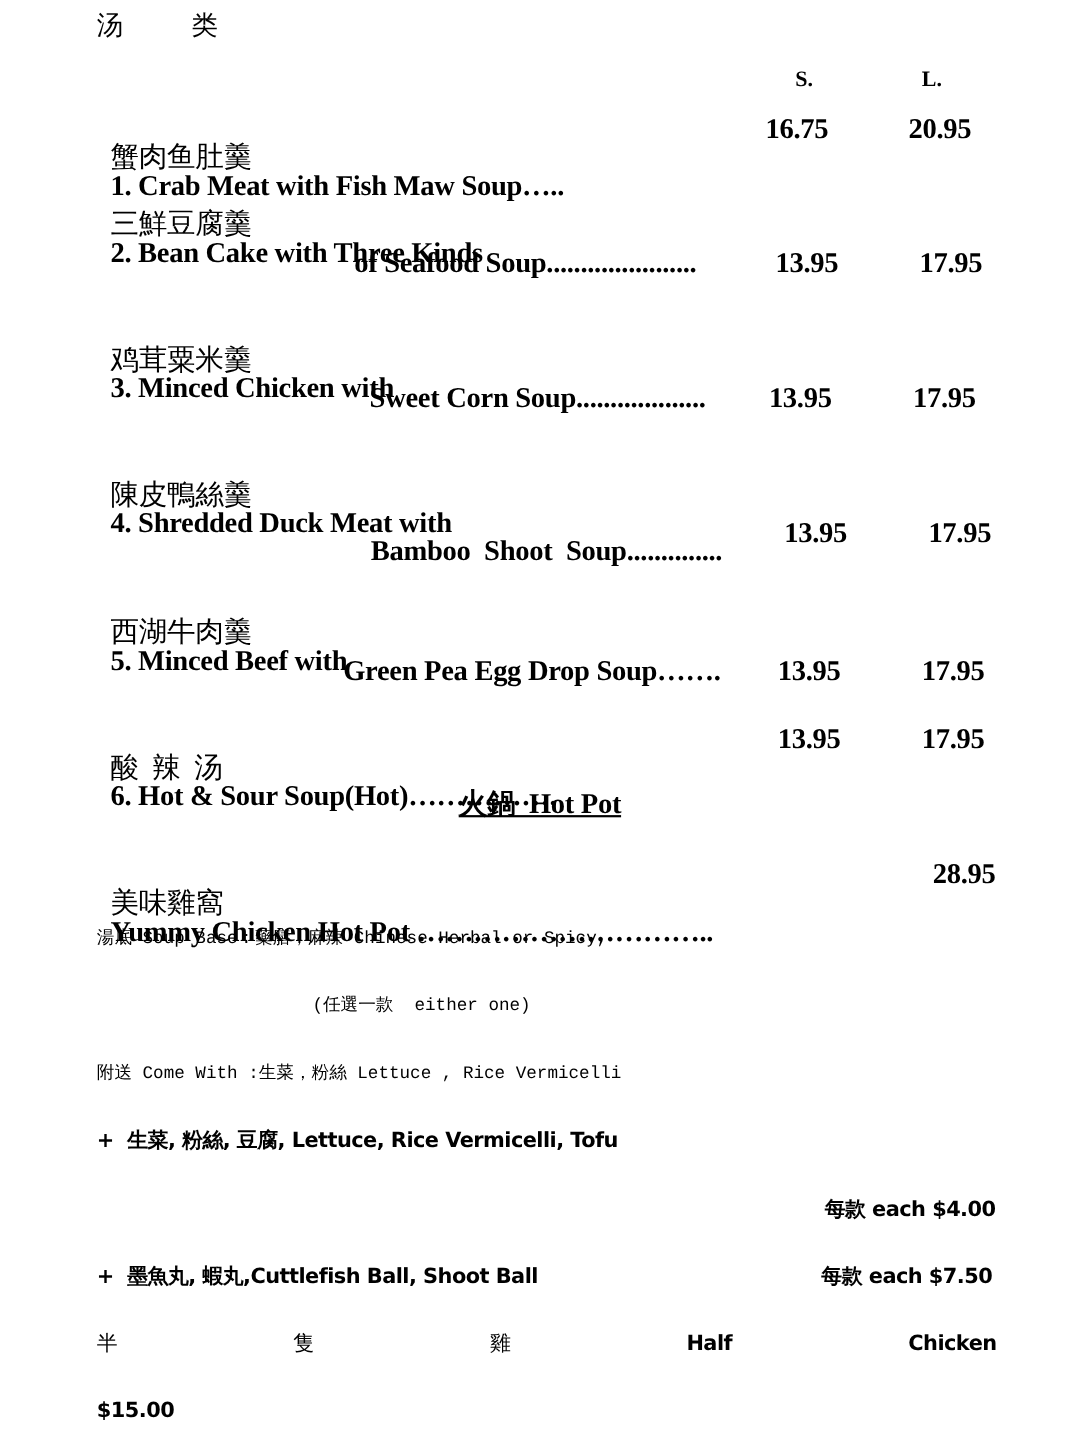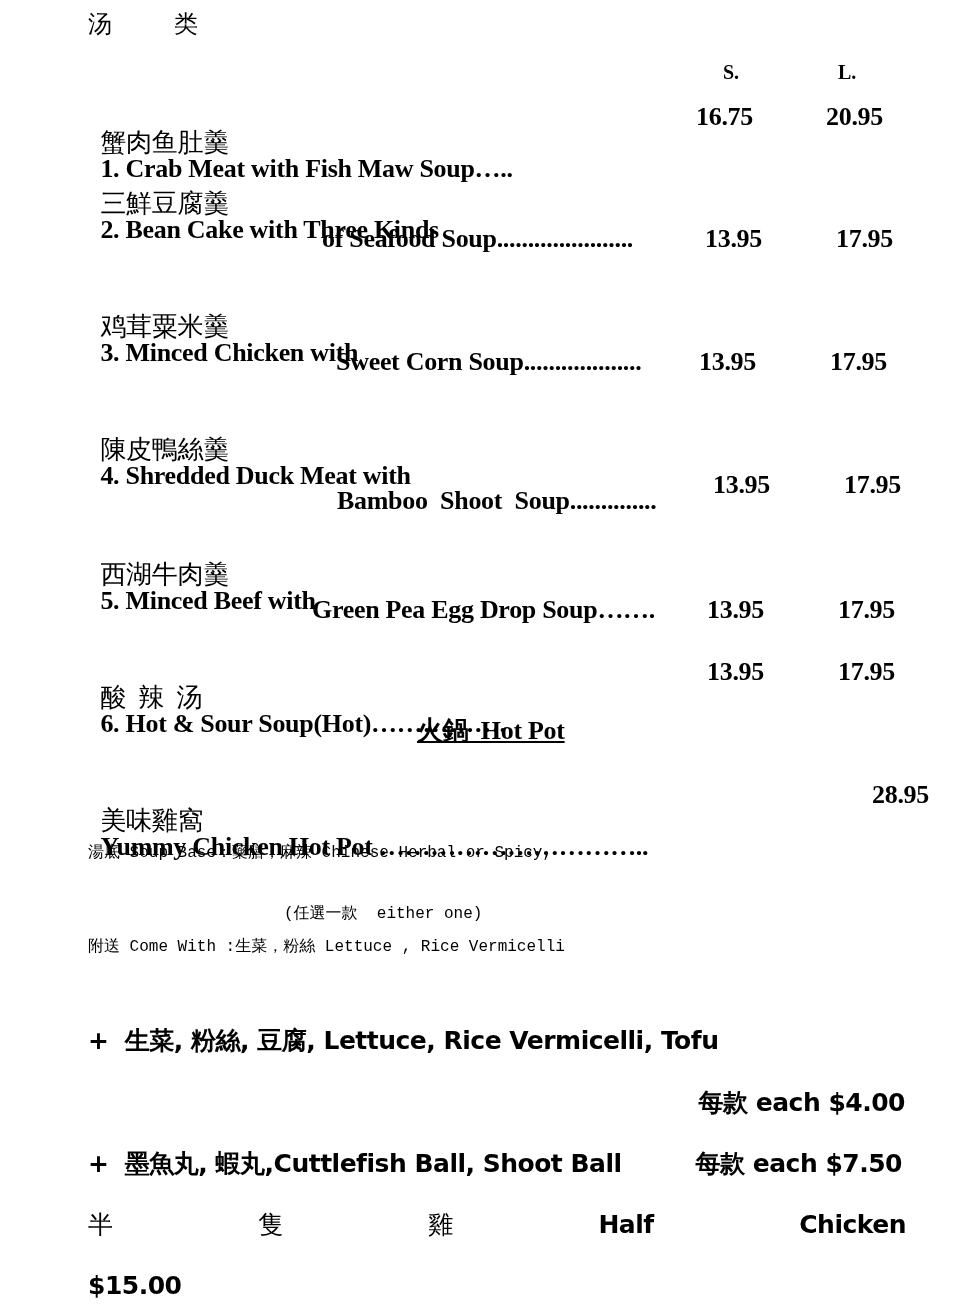--- a/index.html
+++ b/index.html
@@ -1,20 +1,20 @@
 <!DOCTYPE html>
 <html><head>
   <meta charset="utf-8">
   <style>
     html, body { margin: 0; padding: 0; background: #ffffff; }
     body { width: 980px; height: 1311px; position: relative; overflow: hidden; color: #000; }
     .ln { position: absolute; white-space: pre; line-height: 1; }
     .serif { font-family: "Liberation Serif", "DejaVu Serif", serif; font-weight: bold; font-size: 26px; letter-spacing: -0.3px; }
     .mono { font-family: "Liberation Mono", "DejaVu Sans Mono", monospace; font-size: 16px; }
-    .sans { font-family: "DejaVu Sans", "Liberation Sans", sans-serif; font-weight: bold; font-size: 25px; letter-spacing: -0.5px; }
+    .sans { font-family: "DejaVu Sans", "Liberation Sans", sans-serif; font-weight: bold; font-size: 19px; letter-spacing: -0.5px; }
     .cjk { font-weight: normal; }
     .hdr { font-family: "Liberation Serif", "DejaVu Serif", serif; font-weight: bold; font-size: 20px; }
     .title { font-family: "Liberation Serif", serif; font-size: 24px; letter-spacing: 28px; }
     .ul { text-decoration: underline; font-family: Liberation Serif, serif; }
   </style>
 </head>
 <body>
 
 <div class="ln title cjk" style="left:88px;top:12px;">汤 类</div>
 <div class="ln hdr" style="left:723px;top:62px;">S.</div>
@@ -65,25 +65,25 @@
 </div>
 <div class="ln serif" style="left:707px;top:659px;">13.95</div>
 <div class="ln serif" style="left:838px;top:659px;">17.95</div>
 
 <div class="ln serif ul" style="left:417px;top:718px;">火鍋  Hot Pot</div>
 
 <div class="ln serif" style="left:88px;top:782px;">
   <span class="cjk">美味雞窩</span>
   <span>Yummy Chicken Hot Pot …………………………..</span>
 </div>
-<div class="ln serif" style="left:872px;top:782px;">28.95</div>
+<div class="ln serif" style="left:848px;top:782px;">28.95</div>
 
 <div class="ln mono" style="left:88px;top:845px;">湯底 Soup Base：藥膳，麻辣 Chinese Herbal or Spicy,</div>
 <div class="ln mono" style="left:284px;top:906px;">(任選一款  either one)</div>
-<div class="ln mono" style="left:88px;top:939px;">附送 Come With :生菜，粉絲 Lettuce , Rice Vermicelli</div>
+<div class="ln mono" style="left:88px;top:968px;">附送 Come With :生菜，粉絲 Lettuce , Rice Vermicelli</div>
 
 <div class="ln sans" style="left:88px;top:1028px;">+  生菜, 粉絲, 豆腐, Lettuce, Rice Vermicelli, Tofu</div>
 <div class="ln sans" style="right:75px;top:1090px;">每款 each $4.00</div>
 
 <div class="ln sans" style="left:88px;top:1151px;">+  墨魚丸, 蝦丸,Cuttlefish Ball, Shoot Ball</div>
 <div class="ln sans" style="right:78px;top:1151px;">每款 each $7.50</div>
 
 <div class="ln sans" style="left:88px;top:1212px;width:818px;display:flex;justify-content:space-between;">
   <span class="cjk">半</span>
   <span class="cjk">隻</span>

